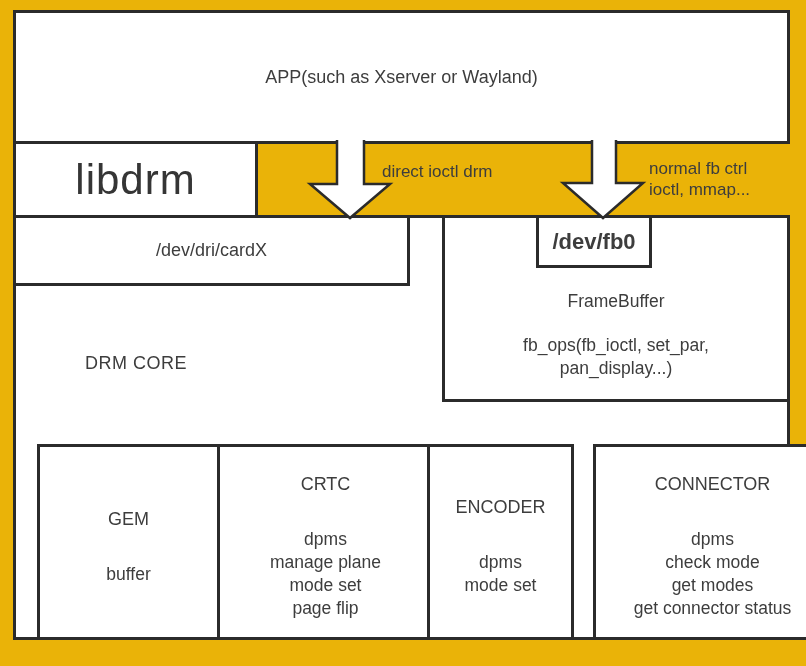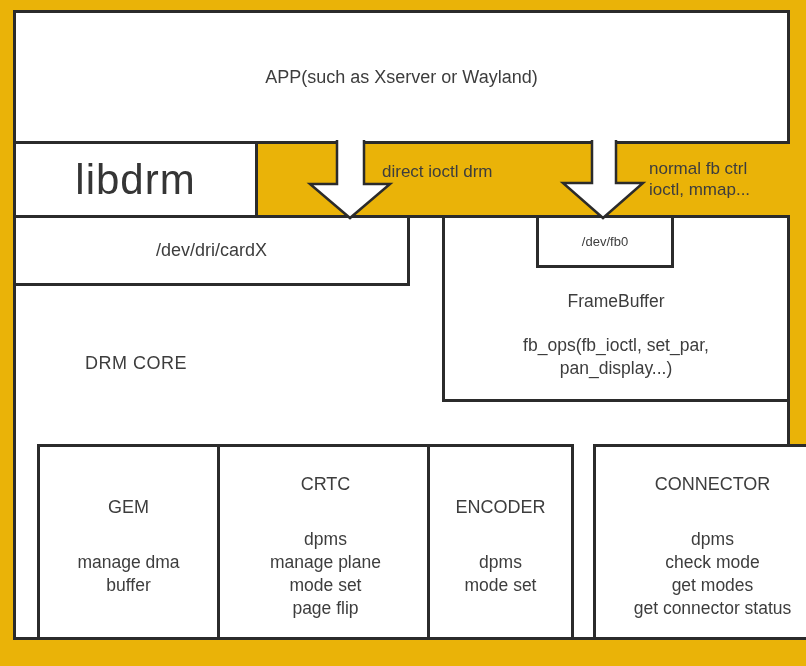--- a/index.html
+++ b/index.html
@@ -22,21 +22,21 @@
     display: flex;
     align-items: center;
     justify-content: center;
     text-align: center;
   }
   #app-box    { left:13px;  top:10px;  width:777px; height:134px; font-size:18px; }
   #libdrm-box { left:13px;  top:141px; width:245px; height:77px;  font-size:42px; letter-spacing:1px; color:#353535; }
   #drm-core-box    { left:13px;  top:215px; width:777px; height:425px; }
   #dri-card-box    { left:13px;  top:215px; width:397px; height:71px; font-size:18px; }
   #framebuffer-box { left:442px; top:215px; width:348px; height:187px; }
-  #fb0-box         { left:536px; top:215px; width:138px; height:53px; font-size:13px; }
+  #fb0-box         { left:536px; top:215px; width:116px; height:53px; font-size:22px;font-weight:bold; }
 
   .fb-title {
     position:absolute; top:72px; left:0; right:0;
     text-align:center; font-size:17.5px; line-height:22px;
   }
   .fb-ops {
     position:absolute; top:116px; left:0; right:0;
     text-align:center; font-size:17.5px; line-height:23px;
   }
 
@@ -103,21 +103,20 @@
 
   <div id="fb0-box" class="box center-flex">
     <span>/dev/fb0</span>
   </div>
 
   <div id="drm-core-label">DRM CORE</div>
 
   <div id="gem-box" class="box component-box">
     <div class="comp-title">GEM</div>
     <div class="comp-items">
-      <div class="comp-item">manage dma</div>
       <div class="comp-item">buffer</div>
     </div>
   </div>
 
   <div id="crtc-box" class="box component-box">
     <div class="comp-title">CRTC</div>
     <div class="comp-items">
       <div class="comp-item">dpms</div>
       <div class="comp-item">manage plane</div>
       <div class="comp-item">mode set</div>

